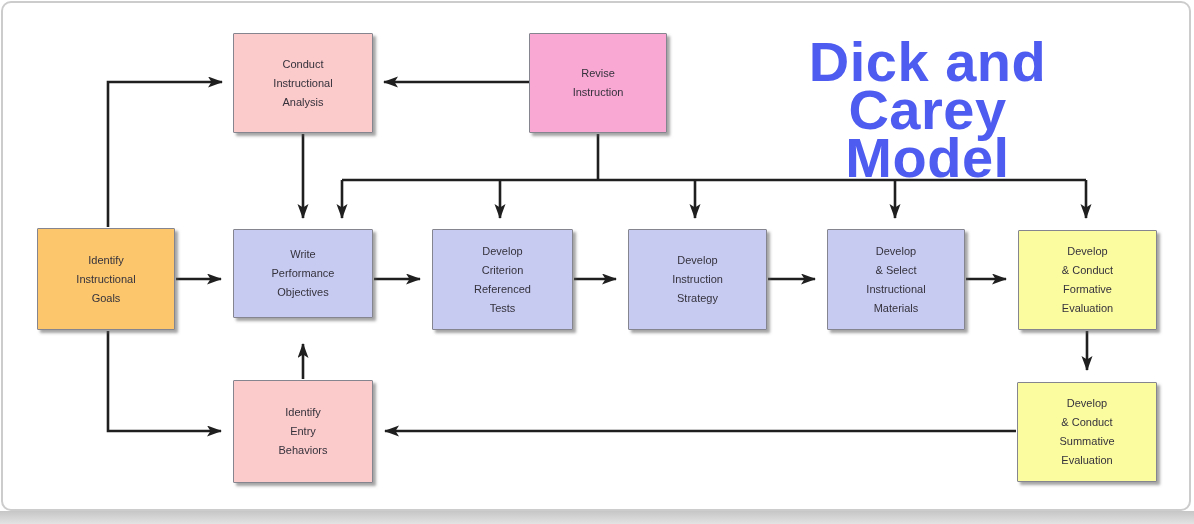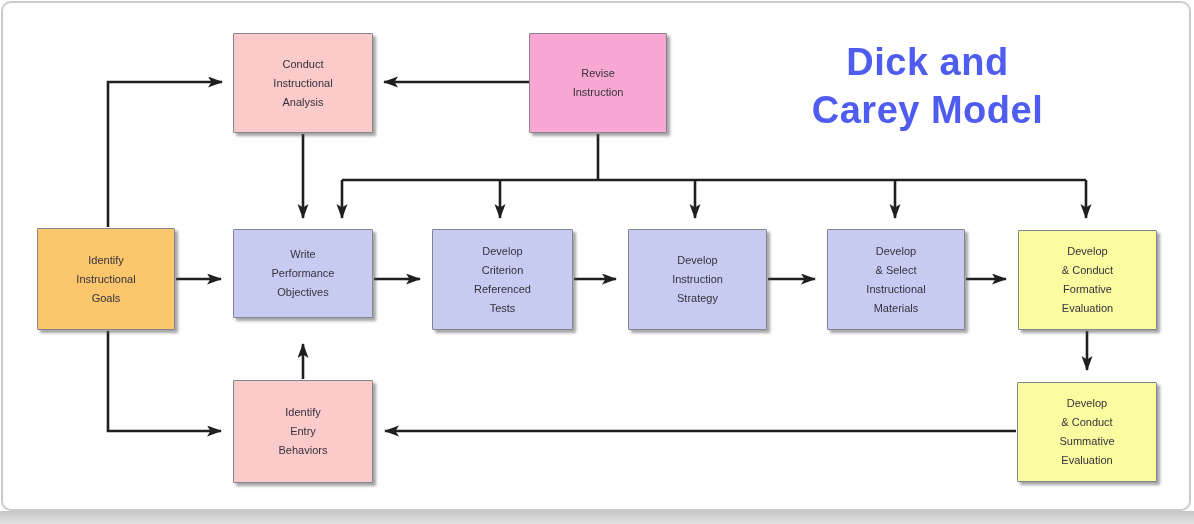--- a/index.html
+++ b/index.html
@@ -50,21 +50,21 @@
   .b-tests      { left: 432px;  top: 229px; width: 141px; height: 101px; }
   .b-strategy   { left: 628px;  top: 229px; width: 139px; height: 101px; }
   .b-materials  { left: 827px;  top: 229px; width: 138px; height: 101px; }
   .b-formative  { left: 1018px; top: 230px; width: 139px; height: 100px; }
   .b-entry      { left: 233px;  top: 380px; width: 140px; height: 103px; }
   .b-summative  { left: 1017px; top: 382px; width: 140px; height: 100px; }
 
   .diagram-title {
     position: absolute; left: 775px; top: 38px; width: 305px;
     text-align: center;
-    font-size: 38px; line-height: 48px; font-weight: bold;
+    font-size: 56px; line-height: 48px; font-weight: bold;
     letter-spacing: 0.5px;
     color: #4f5cf0;
     white-space: pre-line;
   }
 </style>
 </head>
 <body>
 
 <div class="stage">
 

